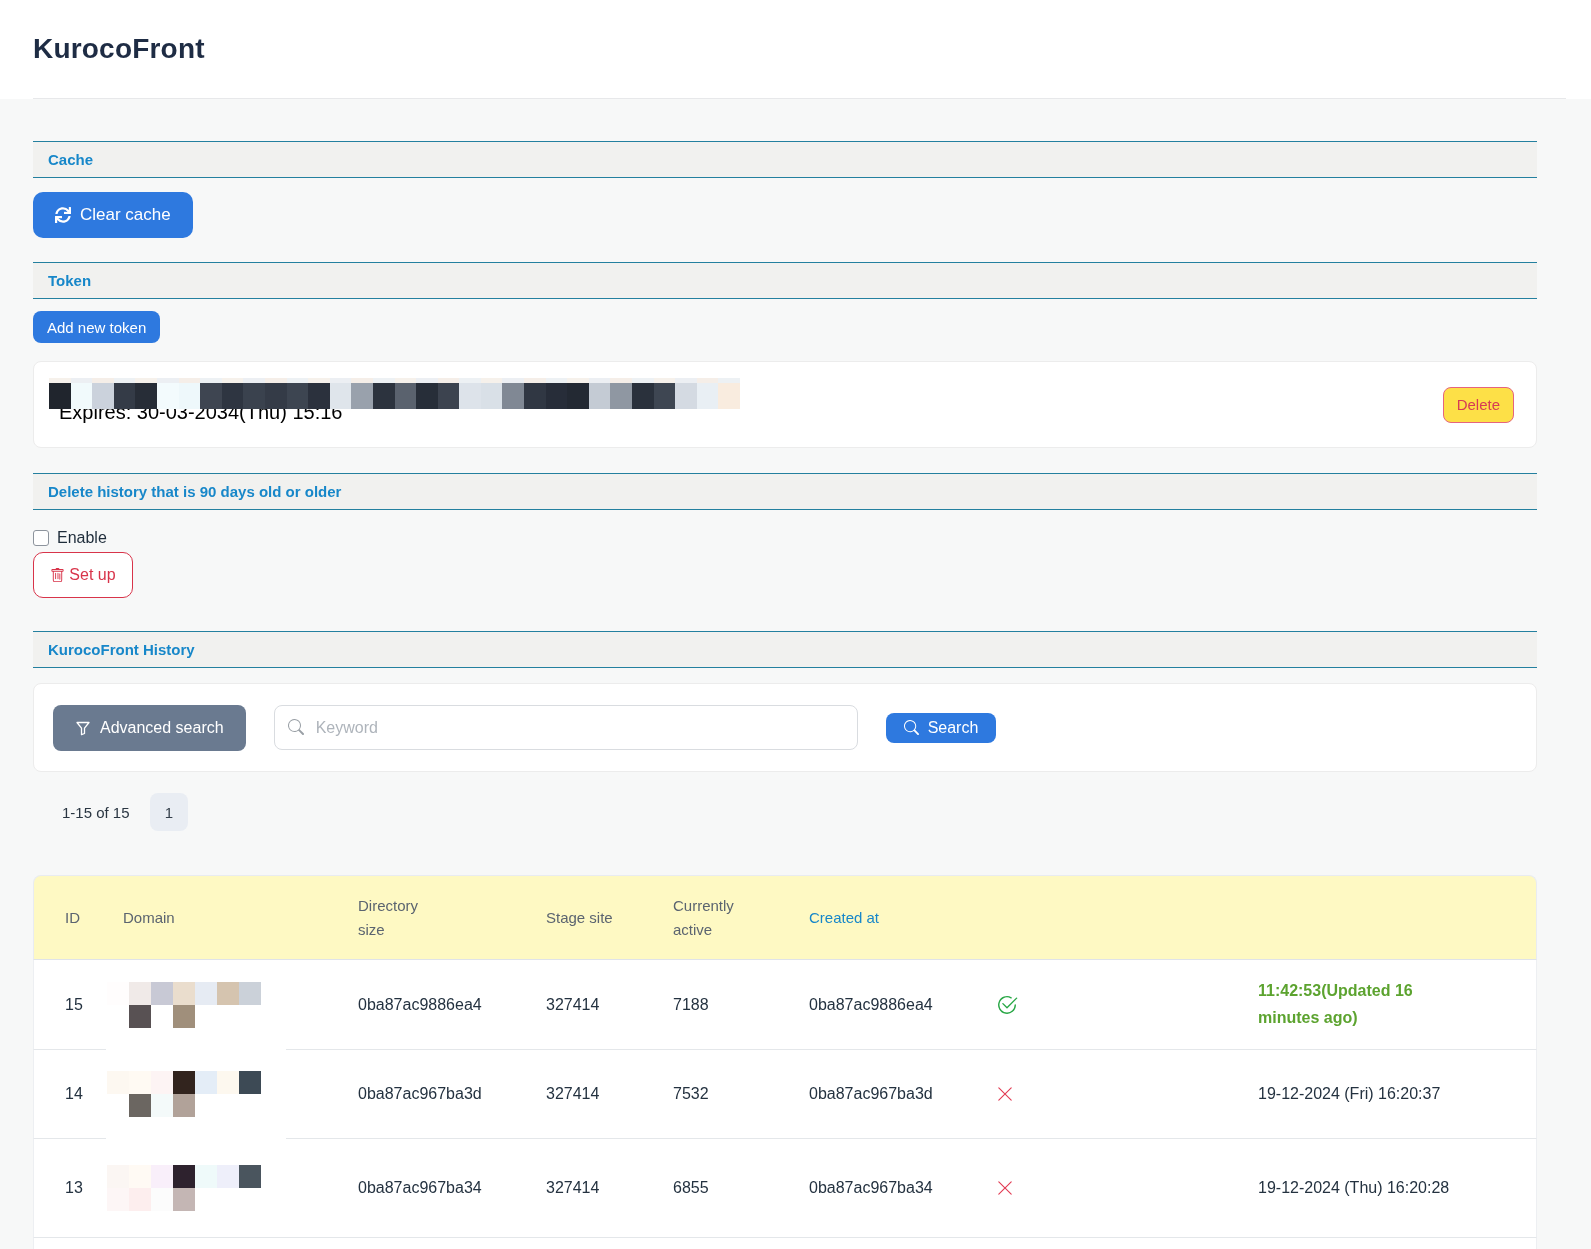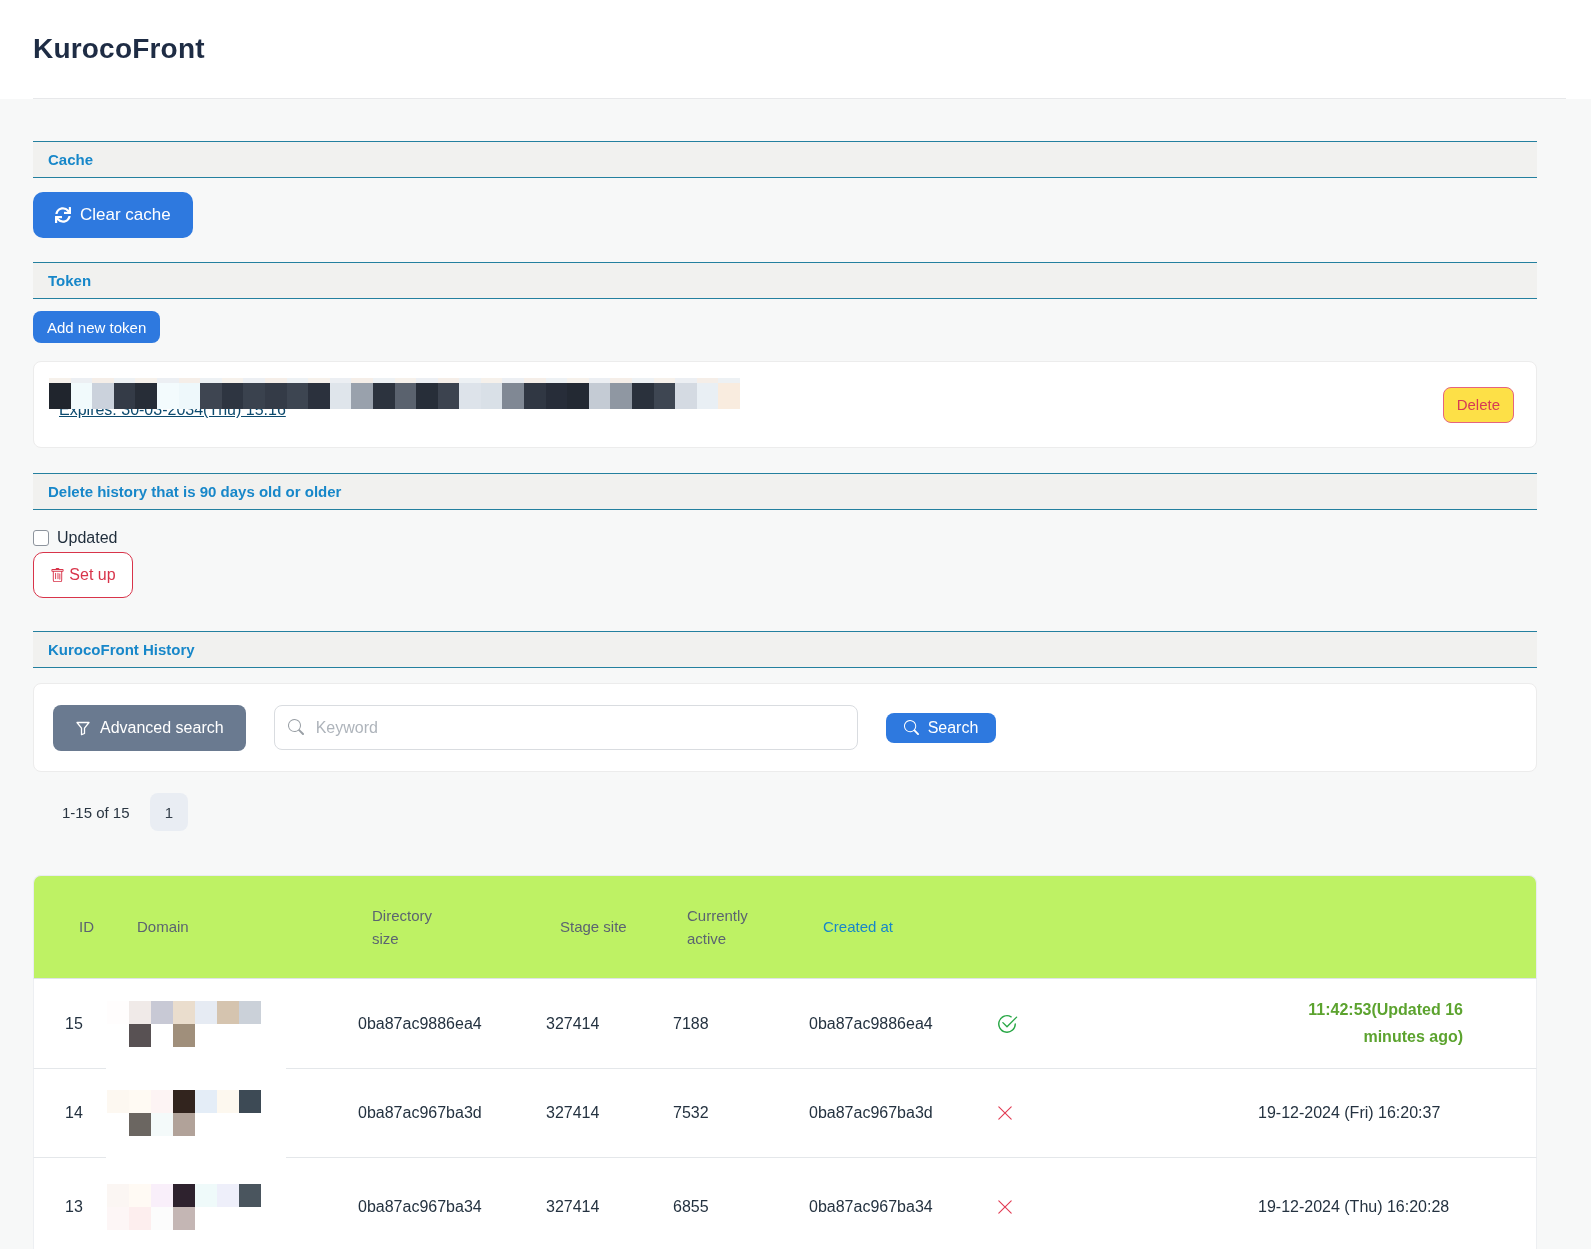--- a/index.html
+++ b/index.html
@@ -17,58 +17,58 @@
   .btn-add { height:32px; padding:0 14px; border-radius:8px; font-size:15px; margin-top:12px; }
   .icon { display:inline-flex; }
   .icon svg { display:block; }
   .card { background:#fff; border:1px solid #ececec; border-radius:8px; }
   .token-card { margin-top:18px; height:87px; display:flex; align-items:center; padding:0 22px 0 15px; position:relative; }
   .token-left { flex:1; position:relative; padding-top:16px; align-self:stretch; }
   .token-mask { position:relative; z-index:2; background:#fff; width:740px; }
   .token-noise { height:5px; display:flex; opacity:0.35; }
   .token-blocks { display:flex; height:26px; }
   .token-blocks span, .token-noise span { width:21.6px; height:100%; display:block; }
-  .expires { position:relative; z-index:1; color:#0c4a6e; font-size:16px; padding-left:10px; margin-top:-8px;text-decoration:underline; }
+  .expires { position:relative; z-index:1; color:#000000; font-size:20px; padding-left:10px; margin-top:-8px; }
   .btn-delete { background:#fde047; border:1px solid #e5647e; color:#d63a56; height:36px; padding:0 13px; border-radius:8px; font-size:15px; }
   .checkbox-row { display:flex; align-items:center; gap:8px; margin-top:18px; height:20px; }
   .checkbox { width:16px; height:16px; border:1px solid #8d949d; border-radius:3px; background:#fff; display:inline-block; }
   .checkbox-row .lbl { font-size:16px; color:#1f2d3b; }
   .btn-setup { background:#fff; border:1px solid #d8344a; color:#d8344a; height:46px; width:100px; border-radius:10px; font-size:16px; margin-top:4px; gap:4px; }
   .search-card { margin-top:15px; height:89px; display:flex; align-items:center; padding:0 19px; gap:28px; }
   .btn-advanced { background:#6a7a90; color:#fff; height:46px; padding:0 22px; border-radius:8px; font-size:16px; }
   .search-input-wrap { position:relative; width:584px; }
   .search-input-wrap .mag { position:absolute; left:14px; top:14px; color:#9aa0a6; }
   .search-input-wrap input { width:100%; height:45px; border:1px solid #d9dce0; border-radius:8px; padding:0 12px 0 41px; font-size:16px; font-family:inherit; color:#333; outline:none; }
   .search-input-wrap input::placeholder { color:#aeb4bb; }
   .btn-search { height:30px; padding:0 18px; border-radius:8px; font-size:16px; }
   .pagination-row { margin-top:21px; display:flex; align-items:center; }
   .pagination-row .summary { font-size:15px; color:#2a3642; width:88px;margin-left:29px; }
   .page-btn { width:38px; height:38px; background:#e9edf3; border:none; border-radius:8px; font-size:15px; color:#333e4a; font-family:inherit; }
   .table-card { margin-top:44px; width:1504px; border-radius:8px 8px 0 0; }
   .thead, .trow { display:grid; grid-template-columns:77px 235px 188px 127px 136px 187px 142px 120px 1fr; }
-  .thead { background:#bef264; border-radius:8px 8px 0 0; height:104px; border:1px solid #e9ecf1; border-bottom:1px solid #dfe3e9;padding-left:14px; }
+  .thead { background:#fef9c3; border-radius:8px 8px 0 0; height:85px; border:1px solid #e9ecf1; border-bottom:1px solid #dfe3e9; }
   .th { padding:6px 12px; display:flex; align-items:center; color:#5b6470; font-size:15px; line-height:1.55; }
   .th:first-child { padding-left:31px; }
   .th.link { color:#1787c9; }
   .th.wrap span { display:block; max-width:80px; }
   .trow { background:#fff; border-bottom:1px solid #e4e7ea; border-left:1px solid #edeff2; border-right:1px solid #edeff2; position:relative; }
   .trow:nth-child(1) { height:90px; }
   .trow:nth-child(2) { height:89px; }
   .trow:nth-child(3) { height:99px; }
   .td { padding:12px; display:flex; align-items:center; color:#243240; font-size:16px; }
   .td:first-child { padding-left:31px; }
   .cell-domain { position:relative; padding:0; }
   .domain-mask { position:absolute; left:-5px; width:180px; background:#fff; z-index:1; top:-1px; bottom:-1px; }
   .trow.first .domain-mask { top:12px; }
   .trow.last .domain-mask { bottom:12px; }
   .pixels { position:relative; z-index:2; margin-left:-4px; display:grid; grid-template-columns:repeat(7,22px); grid-auto-rows:23px; }
   .pixels i { display:block; }
   .green-check { color:#28a745; }
   .red-x { color:#e23b53; }
-  .created-green { color:#5ca32f; font-weight:700;text-align:right; }
+  .created-green { color:#5ca32f; font-weight:700; }
   .created-green span { display:block; max-width:205px; line-height:1.65; }
   .td.created { line-height:1.6; }
   .bottom-sliver { height:40px; background:#fff; border-left:1px solid #edeff2; border-right:1px solid #edeff2; }
 </style>
 </head>
 <body>
 
 <div class="header">
   <h1>KurocoFront</h1>
   <div class="title-divider"></div>
@@ -171,21 +171,21 @@
     <button class="btn btn-delete">
         <span>Delete</span>
       </button>
   </div>
 
   <div class="section-bar sec" style="margin-top:25px">
     <span>Delete history that is 90 days old or older</span>
   </div>
   <div class="checkbox-row">
     <span class="checkbox"></span>
-    <span class="lbl">Updated</span>
+    <span class="lbl">Enable</span>
   </div>
   <button class="btn btn-setup">
     <span class="icon">
         <svg width="15" height="15" viewBox="0 0 16 16" fill="currentColor">
           <path d="M5.5 5.5a.5.5 0 0 1 1 0v6a.5.5 0 0 1-1 0v-6zm2.5 0a.5.5 0 0 1 1 0v6a.5.5 0 0 1-1 0v-6zm3 .5a.5.5 0 0 0-1 0v6a.5.5 0 0 0 1 0v-6z"></path>
           <path fill-rule="evenodd" d="M14.5 3a1 1 0 0 1-1 1H13v9a2 2 0 0 1-2 2H5a2 2 0 0 1-2-2V4h-.5a1 1 0 0 1-1-1V2a1 1 0 0 1 1-1H6a1 1 0 0 1 1-1h2a1 1 0 0 1 1 1h3.5a1 1 0 0 1 1 1v1zM4.118 4 4 4.059V13a1 1 0 0 0 1 1h6a1 1 0 0 0 1-1V4.059L11.882 4H4.118zM2.5 3V2h11v1h-11z"></path>
         </svg>
       </span>
     <span>Set up</span>
   </button>

